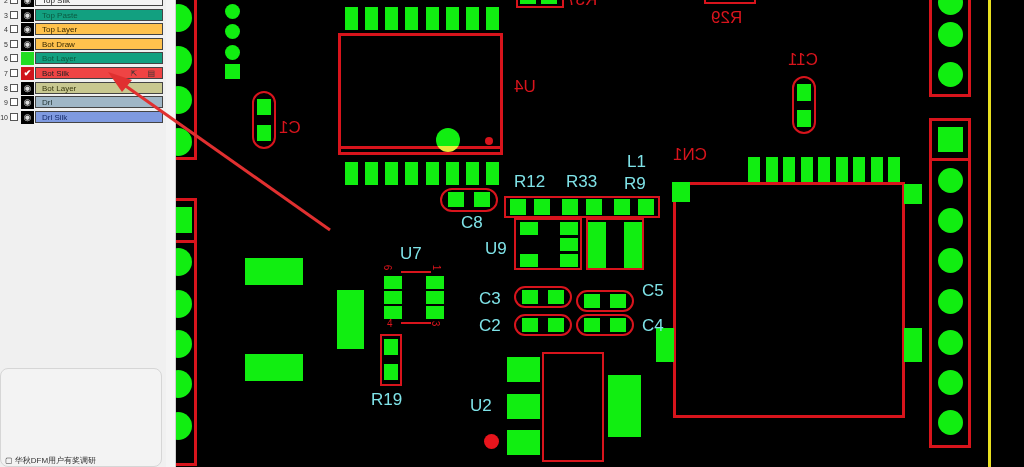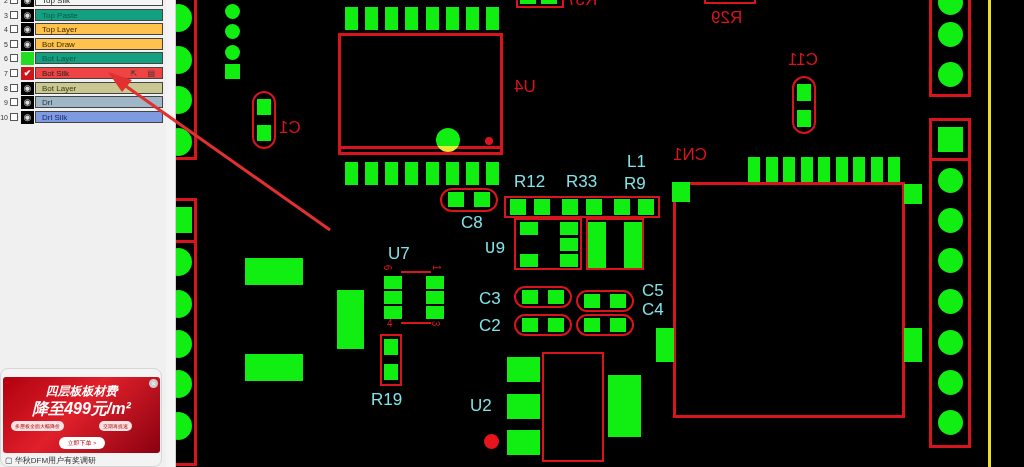--- a/index.html
+++ b/index.html
@@ -88,28 +88,20 @@
       </div>
       <div class="layer-row" style="top: 110.8px;">
         <span class="layer-num">10</span>
         <span class="layer-chk"></span>
         <span class="layer-eye">◉</span>
         <span class="layer-name" style="background:#7f9ae0;color:#132a6a"><span>Drl Silk</span></span>
       </div>
     </div>
 
   <div id="ad">
-    <div id="ad-banner">
-      <div id="ad-title">四层板板材费</div>
-      <div id="ad-price">降至499元/m²</div>
-      <div class="ad-pill" style="left:8px;">多层板全面大幅降价</div>
-      <div class="ad-pill" style="left:96px;">交期再提速</div>
-      <div id="ad-btn">立即下单 &gt;</div>
-      <div id="ad-close">×</div>
-    </div>
     <div id="ad-caption">
       <span>▢ </span><span>华秋DFM用户有奖调研</span>
     </div>
   </div>
 </div>
 <div id="gutter"></div>
 
 <div id="board">
 
   <div class="outline" style="left:-10px;top:-5px;width:31px;height:165px;"></div>
@@ -266,26 +258,26 @@
   <div class="pad" style="left:331px;top:430px;width:33px;height:25px;"></div>
   <div class="pad" style="left:432px;top:375px;width:33px;height:62px;"></div>
   <div class="pad round" style="left:308px;top:434px;width:15px;height:15px;background:#e8141c;"></div>
 
   <div id="board-labels">
       <div class="lbl-cyan" style="left: 338px; top: 172px;">R12</div>
       <div class="lbl-cyan" style="left: 390px; top: 172px;">R33</div>
       <div class="lbl-cyan" style="left: 448px; top: 174px;">R9</div>
       <div class="lbl-cyan" style="left: 451px; top: 152px;">L1</div>
       <div class="lbl-cyan" style="left: 285px; top: 213px;">C8</div>
-      <div class="lbl-cyan" style="left: 309px; top: 239px; font-family: Liberation Mono, monospace;">U9</div>
-      <div class="lbl-cyan" style="left: 212px; top: 244px;">U7</div>
+      <div class="lbl-cyan" style="left: 309px; top: 239px;">U9</div>
+      <div class="lbl-cyan" style="left: 224px; top: 244px;">U7</div>
       <div class="lbl-cyan" style="left: 303px; top: 289px;">C3</div>
       <div class="lbl-cyan" style="left: 303px; top: 316px;">C2</div>
       <div class="lbl-cyan" style="left: 466px; top: 281px;">C5</div>
-      <div class="lbl-cyan" style="left: 466px; top: 300px;">C4</div>
+      <div class="lbl-cyan" style="left: 466px; top: 316px;">C4</div>
       <div class="lbl-cyan" style="left: 195px; top: 390px;">R19</div>
       <div class="lbl-cyan" style="left: 294px; top: 396px;">U2</div>
       <div class="lbl-red" style="left: 338px; top: 77px;">U4</div>
       <div class="lbl-red" style="left: 103px; top: 118px;">C1</div>
       <div class="lbl-red" style="left: 612px; top: 50px;">C11</div>
       <div class="lbl-red" style="left: 497px; top: 145px;">CN1</div>
       <div class="lbl-red" style="left: 535px; top: 8px;">R29</div>
       <div class="lbl-red" style="left: 390px; top: -10px;">R37</div>
     </div>
 </div>

